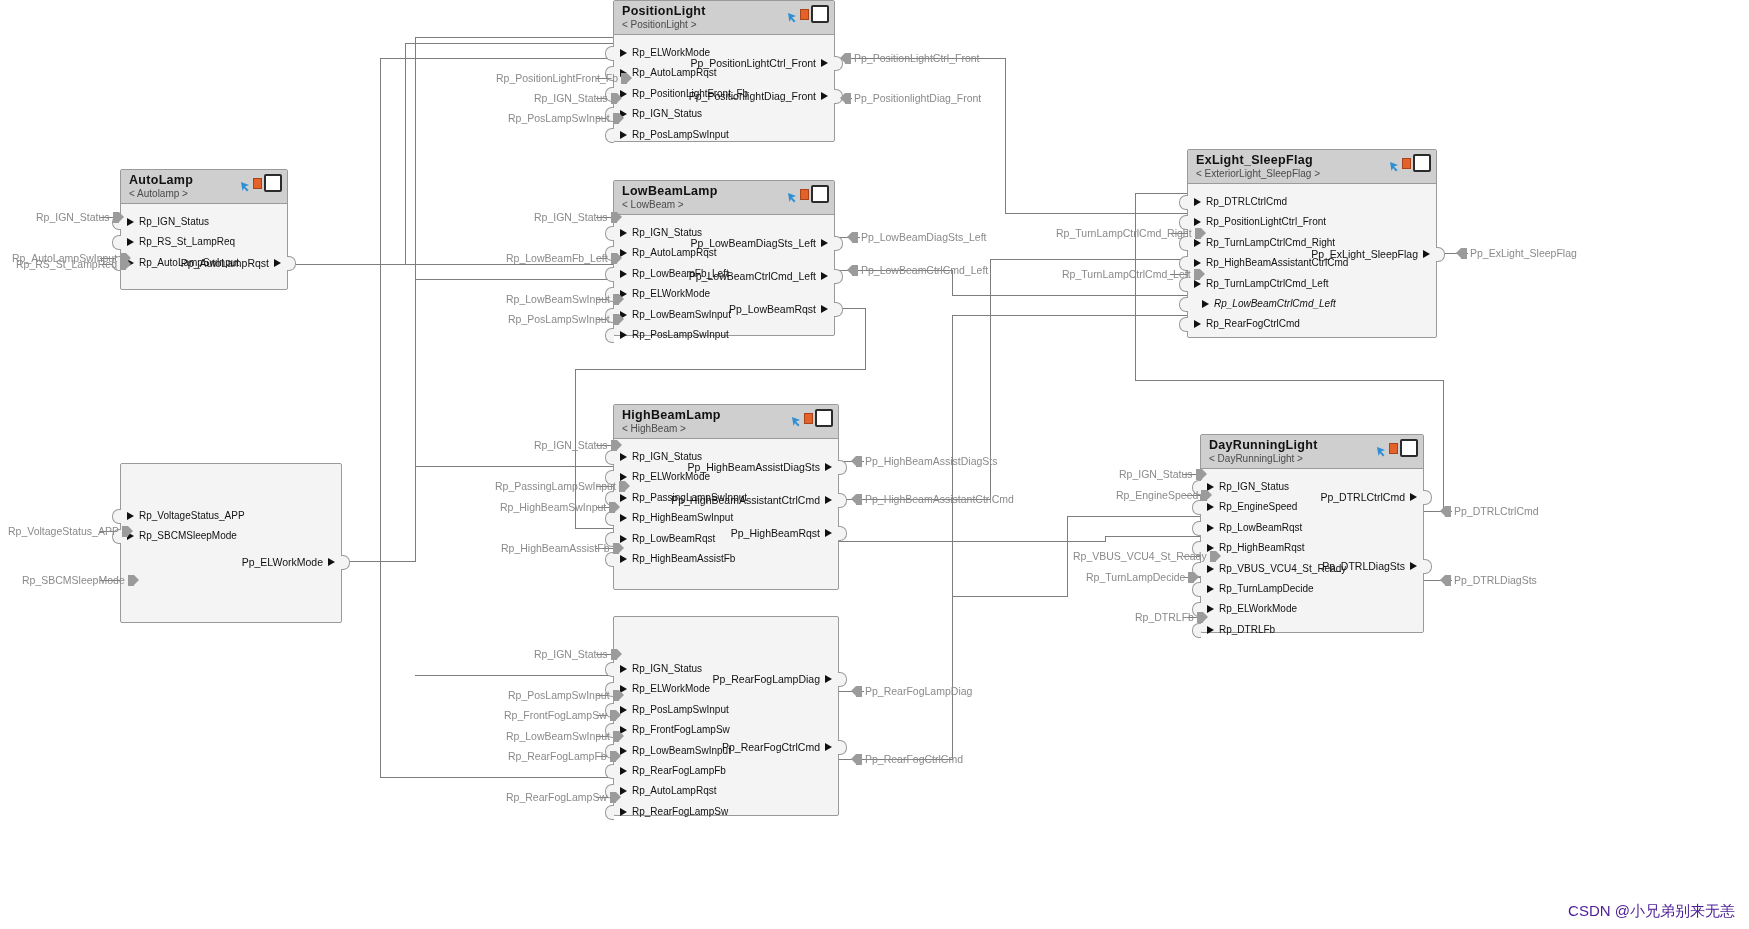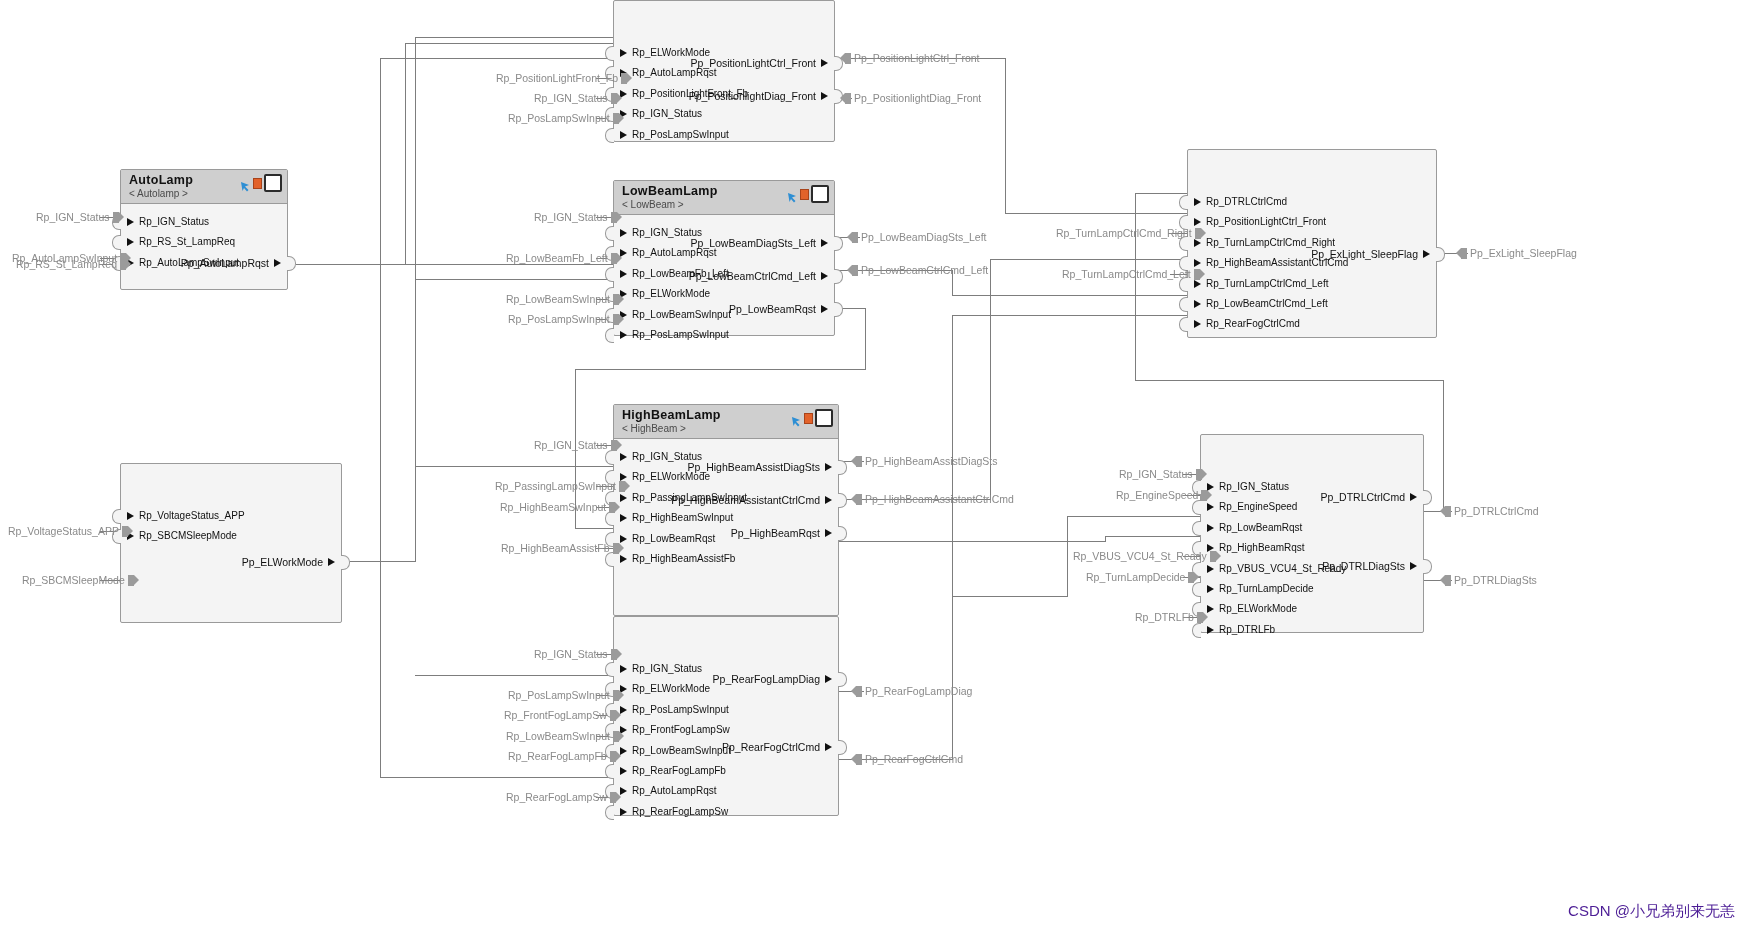--- a/index.html
+++ b/index.html
@@ -192,20 +192,31 @@
           <span class="tri"></span>
           <span class="lbl">Rp_SBCMSleepMode</span>
         </div>
         <div class="notch r" style="right: -9px; top: 91px;"></div>
         <div class="pout" style="right: 6px; top: 92px;">
           <span class="lbl">Pp_ELWorkMode</span>
           <span class="tri"></span>
         </div>
       </div>
       <div class="block" style="left: 613px; top: 0px; width: 222px; height: 142px;">
+        <div class="hdr">
+          <div class="title">PositionLight</div>
+          <div class="subtitle">&lt; PositionLight &gt;</div>
+          <div class="hdr-icons">
+            <span class="ic-arrow"><svg width="11" height="11" viewBox="0 0 11 11">
+                <path d="M1 1 L9 4 L5 5.5 L8.5 9 L7 10.5 L4 7 L2.5 10 Z" fill="#2e8fd4"></path>
+              </svg></span>
+            <span class="ic-lock"></span>
+            <span class="ic-square"></span>
+          </div>
+        </div>
         <div class="notch l" style="left: -9px; top: 45px;"></div>
         <div class="pin" style="left: 6px; top: 46px;">
           <span class="tri"></span>
           <span class="lbl">Rp_ELWorkMode</span>
         </div>
         <div class="notch l" style="left: -9px; top: 65.4px;"></div>
         <div class="pin" style="left: 6px; top: 66.4px;">
           <span class="tri"></span>
           <span class="lbl">Rp_AutoLampRqst</span>
         </div>
@@ -286,21 +297,21 @@
         <div class="pout" style="right: 6px; top: 89px;">
           <span class="lbl">Pp_LowBeamCtrlCmd_Left</span>
           <span class="tri"></span>
         </div>
         <div class="notch r" style="right: -9px; top: 121px;"></div>
         <div class="pout" style="right: 6px; top: 122px; text-align: right;">
           <span class="lbl">Pp_LowBeamRqst</span>
           <span class="tri"></span>
         </div>
       </div>
-      <div class="block" style="left: 613px; top: 404px; width: 226px; height: 212px;">
+      <div class="block" style="left: 613px; top: 404px; width: 226px; height: 186px;">
         <div class="hdr">
           <div class="title">HighBeamLamp</div>
           <div class="subtitle">&lt; HighBeam &gt;</div>
           <div class="hdr-icons">
             <span class="ic-arrow"><svg width="11" height="11" viewBox="0 0 11 11">
                 <path d="M1 1 L9 4 L5 5.5 L8.5 9 L7 10.5 L4 7 L2.5 10 Z" fill="#2e8fd4"></path>
               </svg></span>
             <span class="ic-lock"></span>
             <span class="ic-square"></span>
           </div>
@@ -397,20 +408,31 @@
           <span class="lbl">Pp_RearFogLampDiag</span>
           <span class="tri"></span>
         </div>
         <div class="notch r" style="right: -9px; top: 123px;"></div>
         <div class="pout" style="right: 6px; top: 124px;">
           <span class="lbl">Pp_RearFogCtrlCmd</span>
           <span class="tri"></span>
         </div>
       </div>
       <div class="block" style="left: 1187px; top: 149px; width: 250px; height: 189px;">
+        <div class="hdr">
+          <div class="title">ExLight_SleepFlag</div>
+          <div class="subtitle">&lt; ExteriorLight_SleepFlag &gt;</div>
+          <div class="hdr-icons">
+            <span class="ic-arrow"><svg width="11" height="11" viewBox="0 0 11 11">
+                <path d="M1 1 L9 4 L5 5.5 L8.5 9 L7 10.5 L4 7 L2.5 10 Z" fill="#2e8fd4"></path>
+              </svg></span>
+            <span class="ic-lock"></span>
+            <span class="ic-square"></span>
+          </div>
+        </div>
         <div class="notch l" style="left: -9px; top: 45px;"></div>
         <div class="pin" style="left: 6px; top: 46px;">
           <span class="tri"></span>
           <span class="lbl">Rp_DTRLCtrlCmd</span>
         </div>
         <div class="notch l" style="left: -9px; top: 65.4px;"></div>
         <div class="pin" style="left: 6px; top: 66.4px;">
           <span class="tri"></span>
           <span class="lbl">Rp_PositionLightCtrl_Front</span>
         </div>
@@ -423,36 +445,47 @@
         <div class="pin" style="left: 6px; top: 107.2px;">
           <span class="tri"></span>
           <span class="lbl">Rp_HighBeamAssistantCtrlCmd</span>
         </div>
         <div class="notch l" style="left: -9px; top: 126.6px;"></div>
         <div class="pin" style="left: 6px; top: 127.6px;">
           <span class="tri"></span>
           <span class="lbl">Rp_TurnLampCtrlCmd_Left</span>
         </div>
         <div class="notch l" style="left: -9px; top: 147px;"></div>
-        <div class="pin" style="left: 6px; top: 148px;">
+        <div class="pin" style="left: 14px; top: 148px; font-style: italic;">
           <span class="tri"></span>
           <span class="lbl">Rp_LowBeamCtrlCmd_Left</span>
         </div>
         <div class="notch l" style="left: -9px; top: 167.4px;"></div>
         <div class="pin" style="left: 6px; top: 168.4px;">
           <span class="tri"></span>
           <span class="lbl">Rp_RearFogCtrlCmd</span>
         </div>
         <div class="notch r" style="right: -9px; top: 97px;"></div>
         <div class="pout" style="right: 6px; top: 98px;">
           <span class="lbl">Pp_ExLight_SleepFlag</span>
           <span class="tri"></span>
         </div>
       </div>
       <div class="block" style="left: 1200px; top: 434px; width: 224px; height: 199px;">
+        <div class="hdr">
+          <div class="title">DayRunningLight</div>
+          <div class="subtitle">&lt; DayRunningLight &gt;</div>
+          <div class="hdr-icons">
+            <span class="ic-arrow"><svg width="11" height="11" viewBox="0 0 11 11">
+                <path d="M1 1 L9 4 L5 5.5 L8.5 9 L7 10.5 L4 7 L2.5 10 Z" fill="#2e8fd4"></path>
+              </svg></span>
+            <span class="ic-lock"></span>
+            <span class="ic-square"></span>
+          </div>
+        </div>
         <div class="notch l" style="left: -9px; top: 45px;"></div>
         <div class="pin" style="left: 6px; top: 46px;">
           <span class="tri"></span>
           <span class="lbl">Rp_IGN_Status</span>
         </div>
         <div class="notch l" style="left: -9px; top: 65.4px;"></div>
         <div class="pin" style="left: 6px; top: 66.4px;">
           <span class="tri"></span>
           <span class="lbl">Rp_EngineSpeed</span>
         </div>

